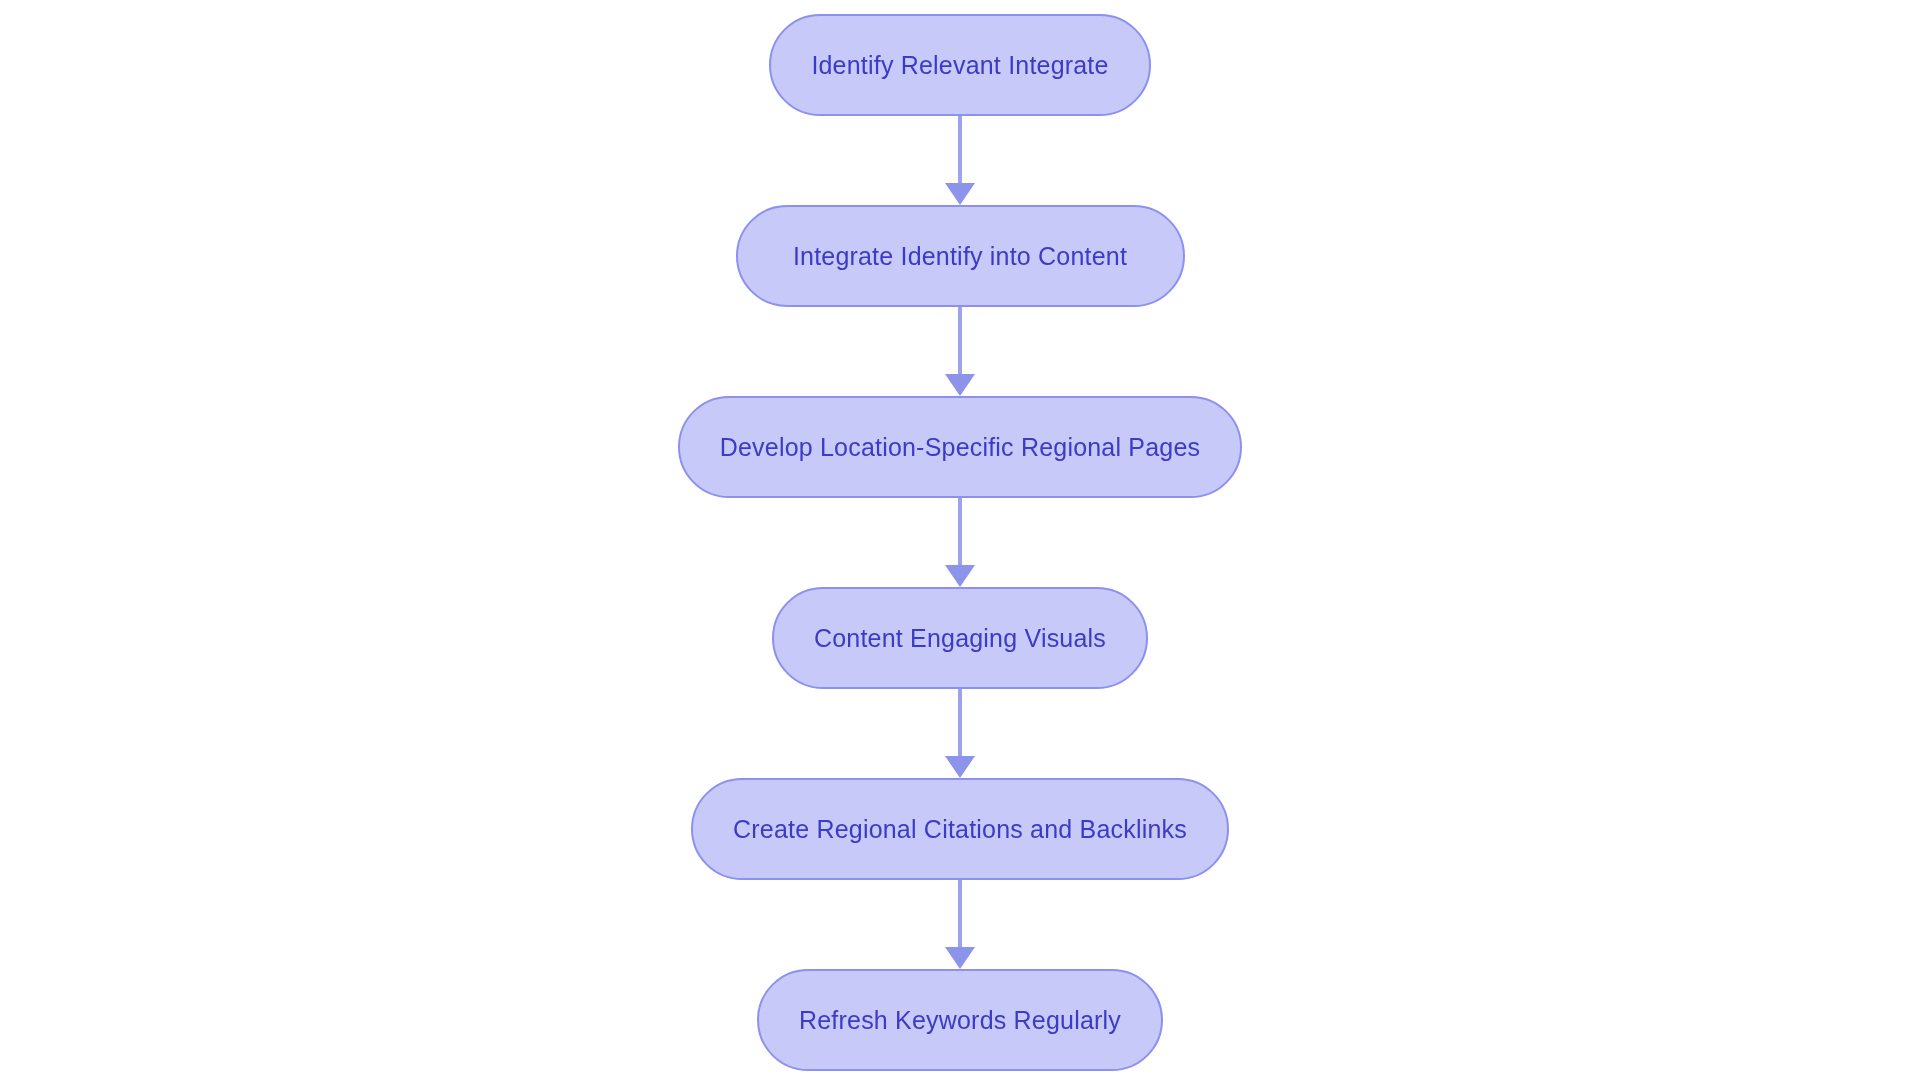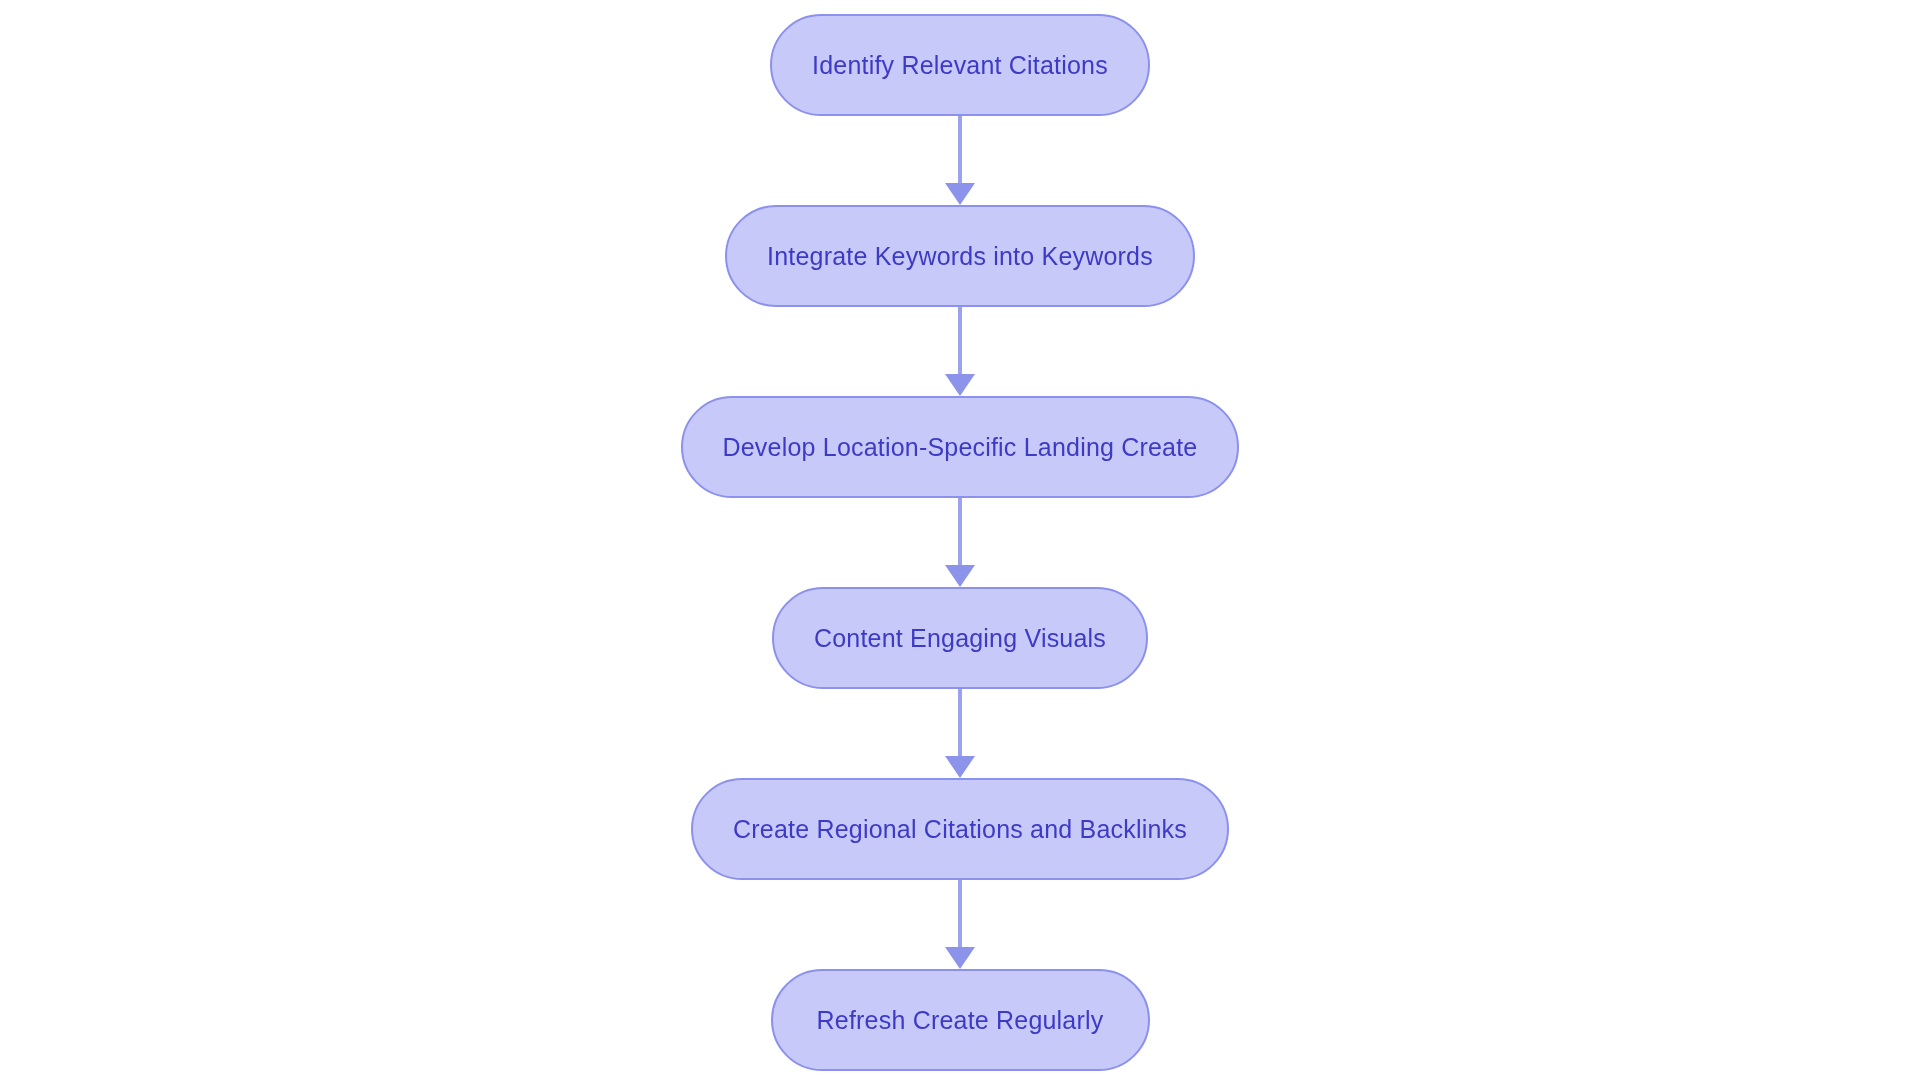--- a/index.html
+++ b/index.html
@@ -60,39 +60,39 @@
     border-right: 15px solid transparent;
     border-top: 22px solid var(--arrow-head);
   }
 </style>
 </head>
 <body>
 
 <div class="canvas">
 
   <div class="node" style="min-width:380px">
-    <span>Identify Relevant Citations</span>
+    <span>Identify Relevant Integrate</span>
   </div>
 
   <div class="arrow">
     <div class="arrow-line"></div>
     <div class="arrow-head"></div>
   </div>
 
   <div class="node" style="min-width:449px">
-    <span>Integrate Keywords into Keywords</span>
+    <span>Integrate Identify into Content</span>
   </div>
 
   <div class="arrow">
     <div class="arrow-line"></div>
     <div class="arrow-head"></div>
   </div>
 
   <div class="node" style="min-width:551px">
-    <span>Develop Location-Specific Landing Create</span>
+    <span>Develop Location-Specific Regional Pages</span>
   </div>
 
   <div class="arrow">
     <div class="arrow-line"></div>
     <div class="arrow-head"></div>
   </div>
 
   <div class="node" style="min-width:354px">
     <span>Content Engaging Visuals</span>
   </div>
@@ -105,16 +105,16 @@
   <div class="node" style="min-width:511px">
     <span>Create Regional Citations and Backlinks</span>
   </div>
 
   <div class="arrow">
     <div class="arrow-line"></div>
     <div class="arrow-head"></div>
   </div>
 
   <div class="node" style="min-width:379px">
-    <span>Refresh Create Regularly</span>
+    <span>Refresh Keywords Regularly</span>
   </div>
 
 </div>
 
 </body></html>

